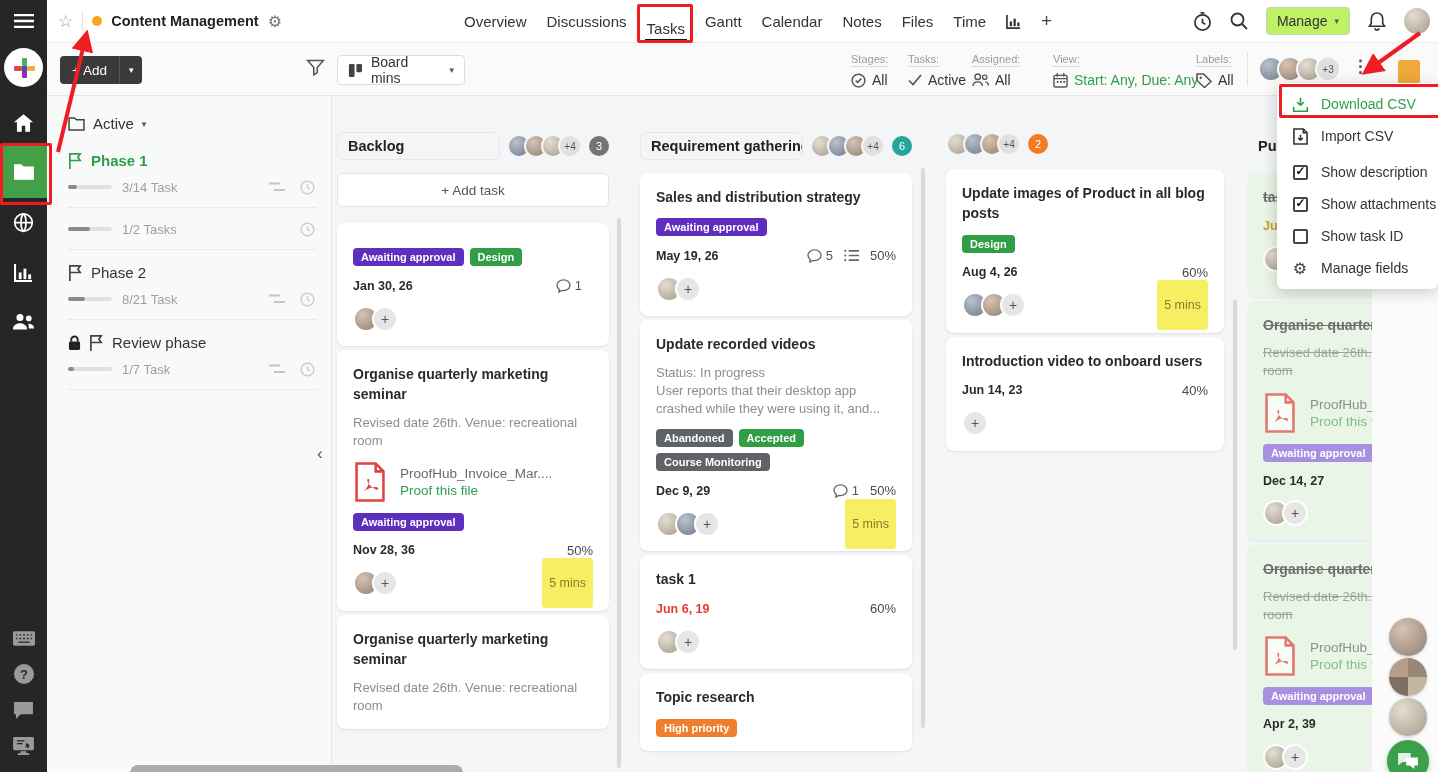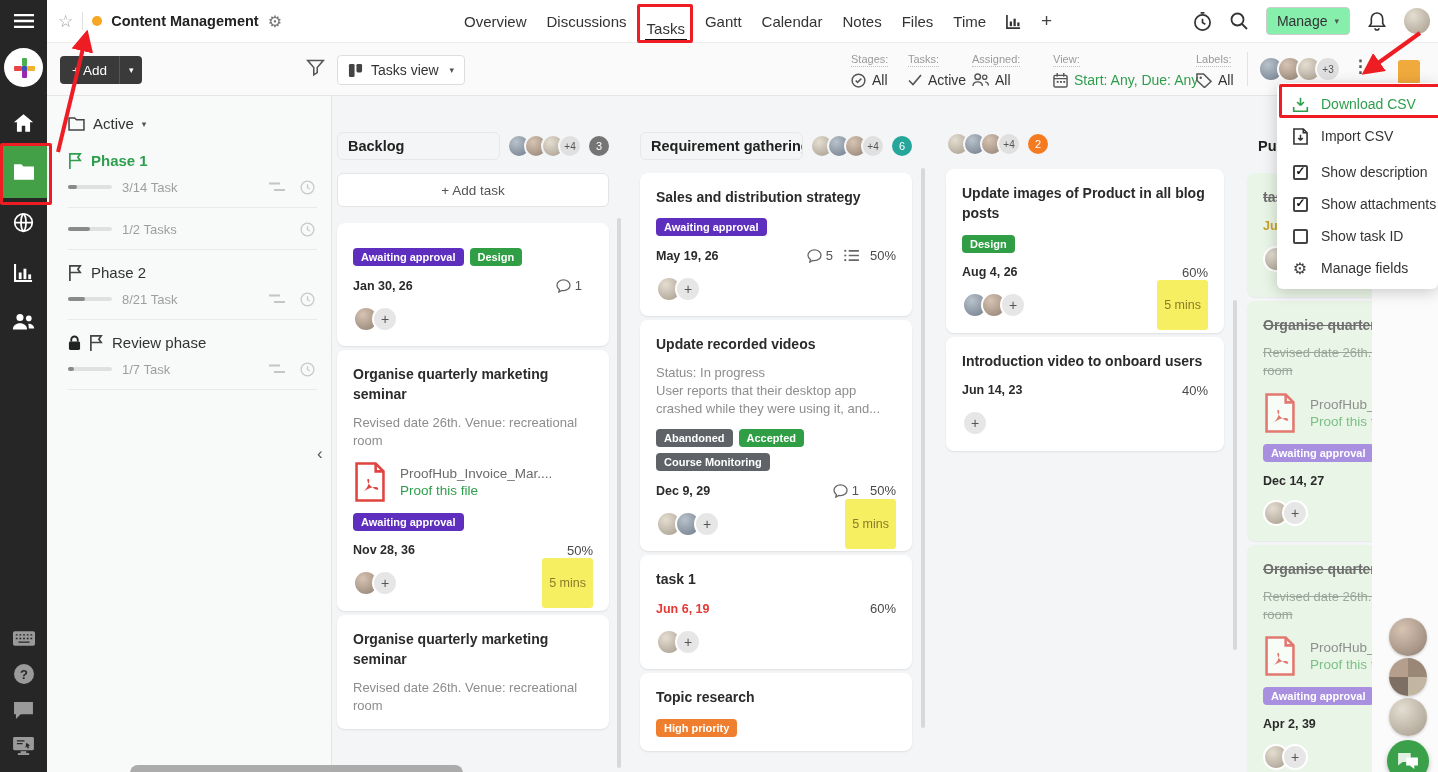--- a/index.html
+++ b/index.html
@@ -16,21 +16,21 @@
   .pleft{position:absolute;left:11px;top:0;height:42px;display:flex;align-items:center;gap:9px}
   .star{color:#9e9e9e;font-size:17px}
   .vdiv{width:1px;height:18px;background:#e0e0e0}
   .pdot{width:10px;height:10px;border-radius:50%;background:#f5a623}
   .ptitle{font-size:14.5px;font-weight:700;color:#222}
   .gear{color:#757575;font-size:16px}
   .nav{position:absolute;left:415px;top:0;height:42px;display:flex;gap:16px;align-items:stretch;font-size:15px;color:#333}
   .ni{display:flex;align-items:center;padding:0 2px;cursor:pointer;box-sizing:border-box}
   .ni.active{border-bottom:3px solid #111;padding-top:18px}
   .pright{position:absolute;right:8px;top:0;height:42px;display:flex;gap:18px;align-items:center}
-  .mng{border:1px solid #ccc;border-radius:4px;padding:5px 10px;font-size:14px;color:#333;display:flex;gap:7px;align-items:center;background:#86efac;cursor:pointer}
+  .mng{border:1px solid #ccc;border-radius:4px;padding:5px 10px;font-size:14px;color:#333;display:flex;gap:7px;align-items:center;background:#bef264;cursor:pointer}
   .caret{font-size:9px;color:#555}
   
   .toolbar{position:absolute;left:47px;top:42px;width:1391px;height:53px;background:#fafafa;border-bottom:1px solid #e6e6e6;z-index:34}
   .addbtn{position:absolute;left:13px;top:14px;height:28px;background:#3a3a3a;border-radius:4px;display:flex;align-items:center;color:#fff;font-size:13.5px;cursor:pointer}
   .addbtn .main{padding:0 12px}
   .addbtn .sep{width:1px;height:28px;background:#565656}
   .addbtn .dd{padding:0 9px;font-size:9px}
   .funnel{position:absolute;left:259px;top:16px;cursor:pointer}
   .bview{position:absolute;left:290px;top:13px;width:128px;height:30px;background:#fff;border:1px solid #ddd;border-radius:4px;display:flex;align-items:center;gap:8px;padding:0 10px;box-sizing:border-box;font-size:14px;color:#333;cursor:pointer}
   .filter{position:absolute;top:7px}
@@ -259,21 +259,21 @@
     <div class="funnel">
       <svg width="19" height="19" viewBox="0 0 22 22">
           <path d="M2 3h18l-7 8v6l-4 2.5V11z" fill="none" stroke="#555" stroke-width="1.8"></path>
         </svg>
     </div>
     <div class="bview">
       <svg width="15" height="15" viewBox="0 0 16 16">
           <rect x="1" y="1" width="6" height="14" rx="1.5" fill="#444"></rect>
           <rect x="9" y="1" width="6" height="9" rx="1.5" fill="#444"></rect>
         </svg>
-      <span>Tasks view</span>
+      <span>Board mins</span>
       <span class="caret" style="margin-left:auto">▾</span>
     </div>
 
     <div class="filter" style="left:804px">
       <span class="flabel">Stages:</span>
       <span class="fvalue">
           <svg width="15" height="15" viewBox="0 0 16 16">
             <circle cx="8" cy="8" r="6.8" stroke="#555" stroke-width="1.6" fill="none"></circle>
             <path d="M5 8l2 2 4-4" stroke="#555" stroke-width="1.6" fill="none"></path>
           </svg>

